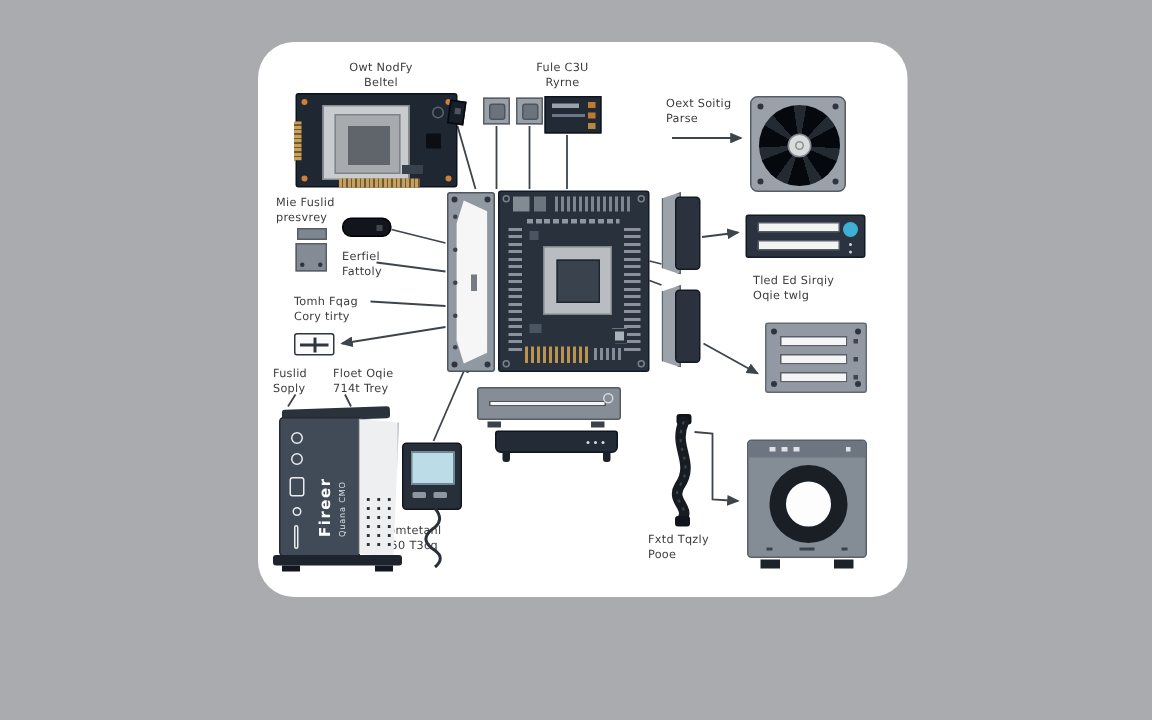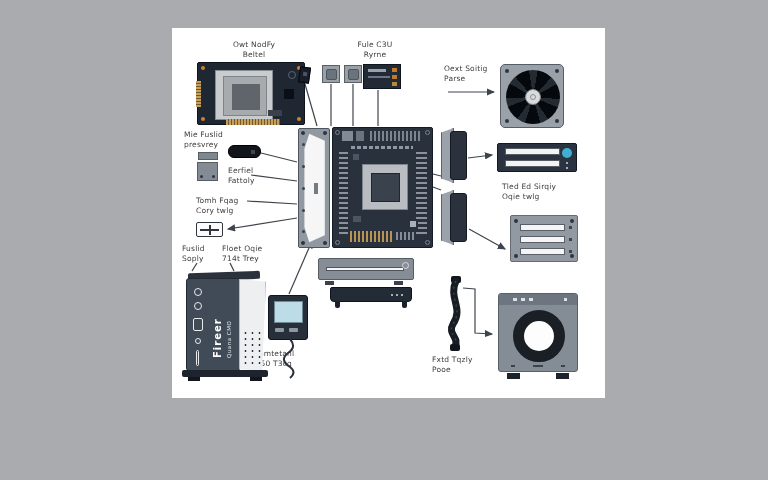--- a/index.html
+++ b/index.html
@@ -1,21 +1,21 @@
 <!DOCTYPE html>
 <html><head>
 <meta charset="utf-8">
 <style>
   * { margin:0; padding:0; box-sizing:border-box; }
   body {
     width:768px; height:480px; position:relative; overflow:hidden;
     background:#a9abae;
     font-family:"DejaVu Sans", sans-serif;
   }
-  .canvas { position:absolute; left:172px; top:28px; width:433px; height:370px; background:#ffffff; }
+  .canvas { position:absolute; left:172px; top:28px; width:433px; height:370px; background:#ffffff;border-radius:24px; }
   .abs { position:absolute; }
   .lbl { position:absolute; font-size:7.5px; line-height:1.3; color:#3c3c3e; letter-spacing:.2px; }
   .lbl span { display:block; }
   .lbl.center { text-align:center; }
   svg.lines { position:absolute; left:0; top:0; pointer-events:none; }
 
   
   .sbc { left:25px; top:34px; width:108px; height:63px; background:#1f2733; border:1px solid #0d131c; border-radius:2px; }
   .sbc .heatsink { position:absolute; left:17px; top:7px; width:58px; height:50px; background:#c9ccce; border:1px solid #878c90; }
   .sbc .hs-mid { position:absolute; left:7px; top:5px; width:44px; height:40px; background:#a7abad; border:1px solid #7e8487; }
@@ -198,21 +198,21 @@
   <div class="lbl" style="left:12px;top:102px;width:62px;">
     <span>Mie Fuslid</span>
     <span>presvrey</span>
   </div>
   <div class="lbl" style="left:56px;top:138px;width:46px;">
     <span>Eerfiel</span>
     <span>Fattoly</span>
   </div>
   <div class="lbl" style="left:24px;top:168px;width:62px;">
     <span>Tomh Fqag</span>
-    <span>Cory twlg</span>
+    <span>Cory tirty</span>
   </div>
   <div class="lbl" style="left:10px;top:216px;width:38px;">
     <span>Fuslid</span>
     <span>Soply</span>
   </div>
   <div class="lbl" style="left:50px;top:216px;width:50px;">
     <span>Floet Oqie</span>
     <span>714t Trey</span>
   </div>
   <div class="lbl" style="left:330px;top:154px;width:66px;">

